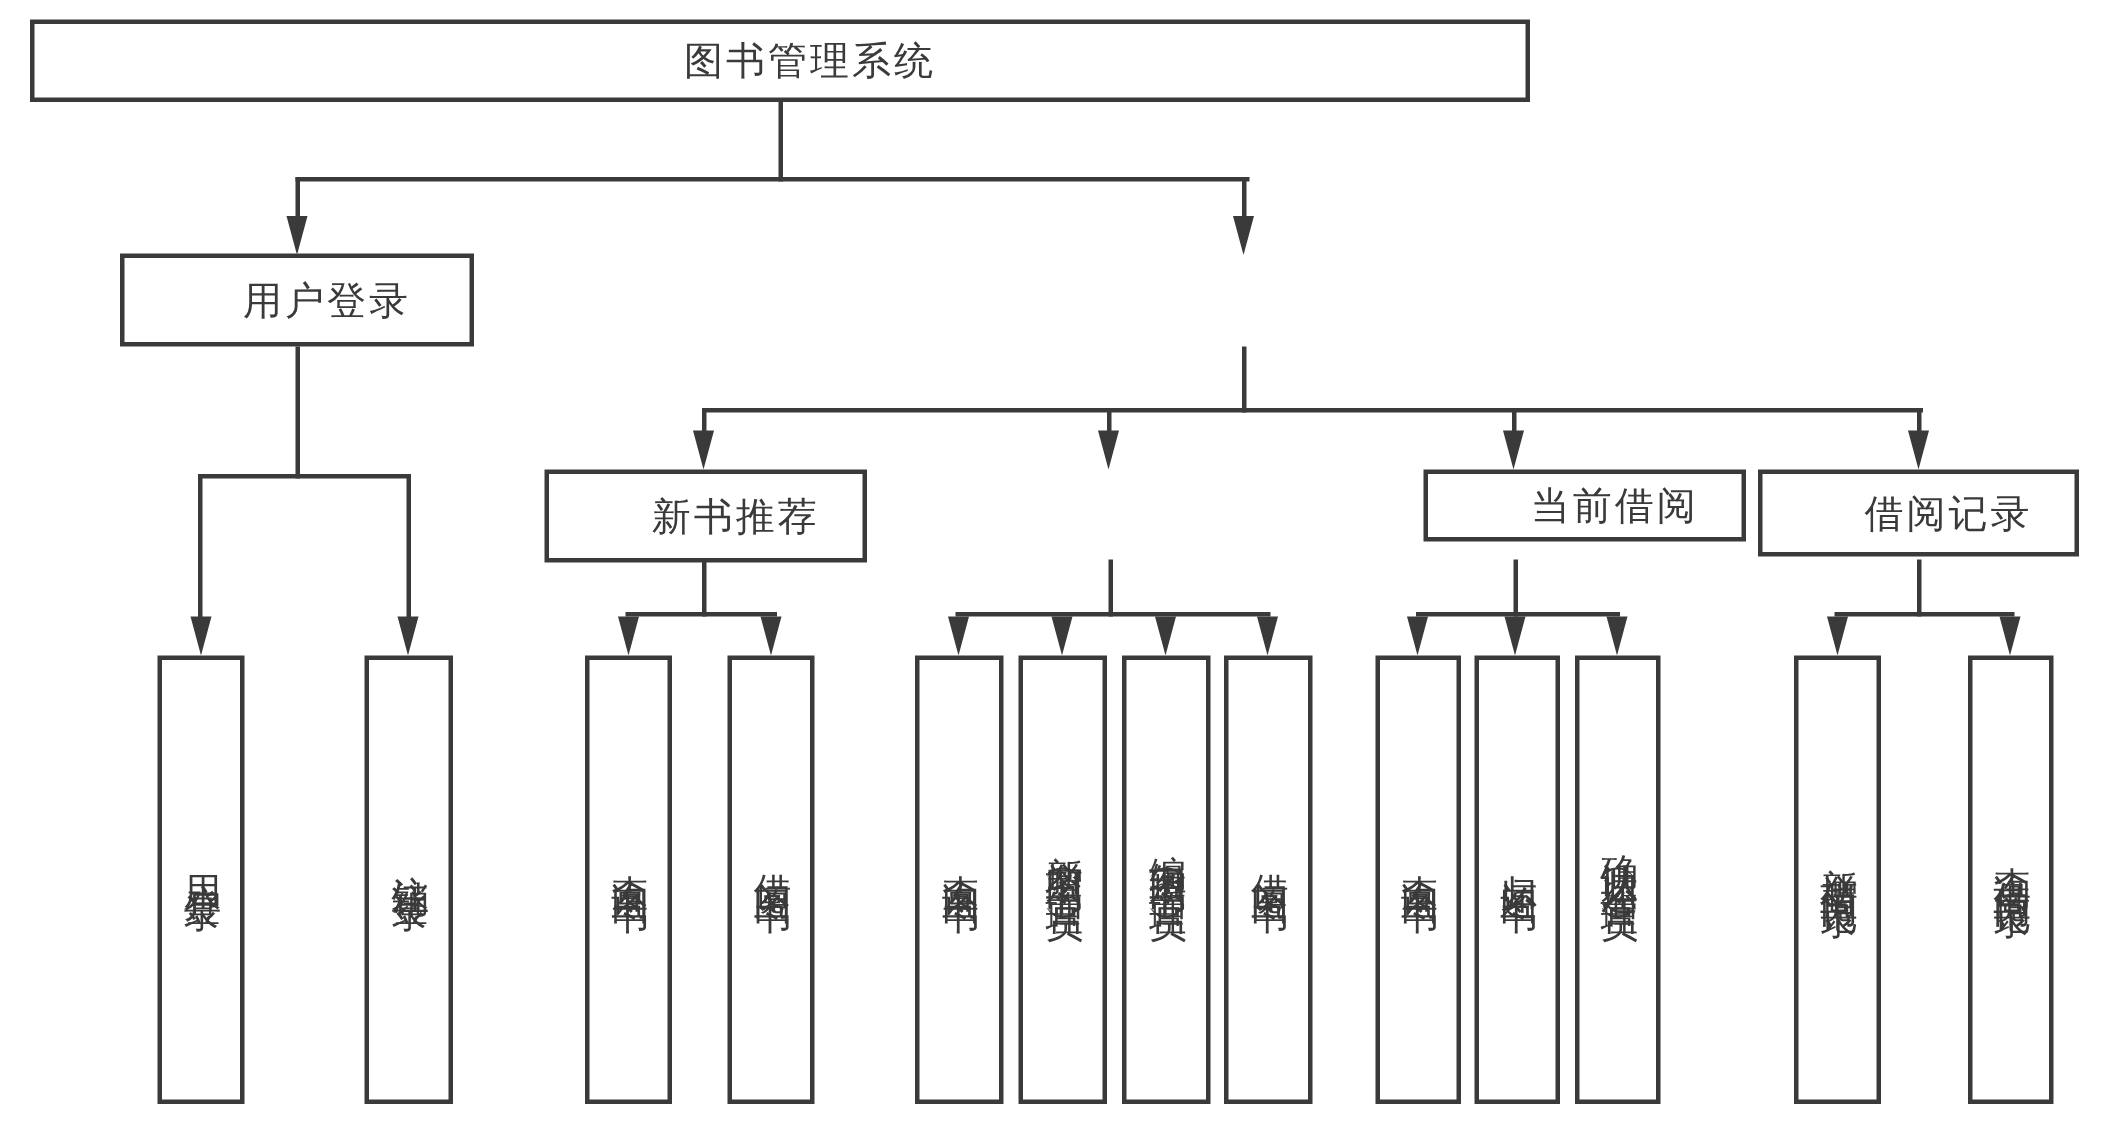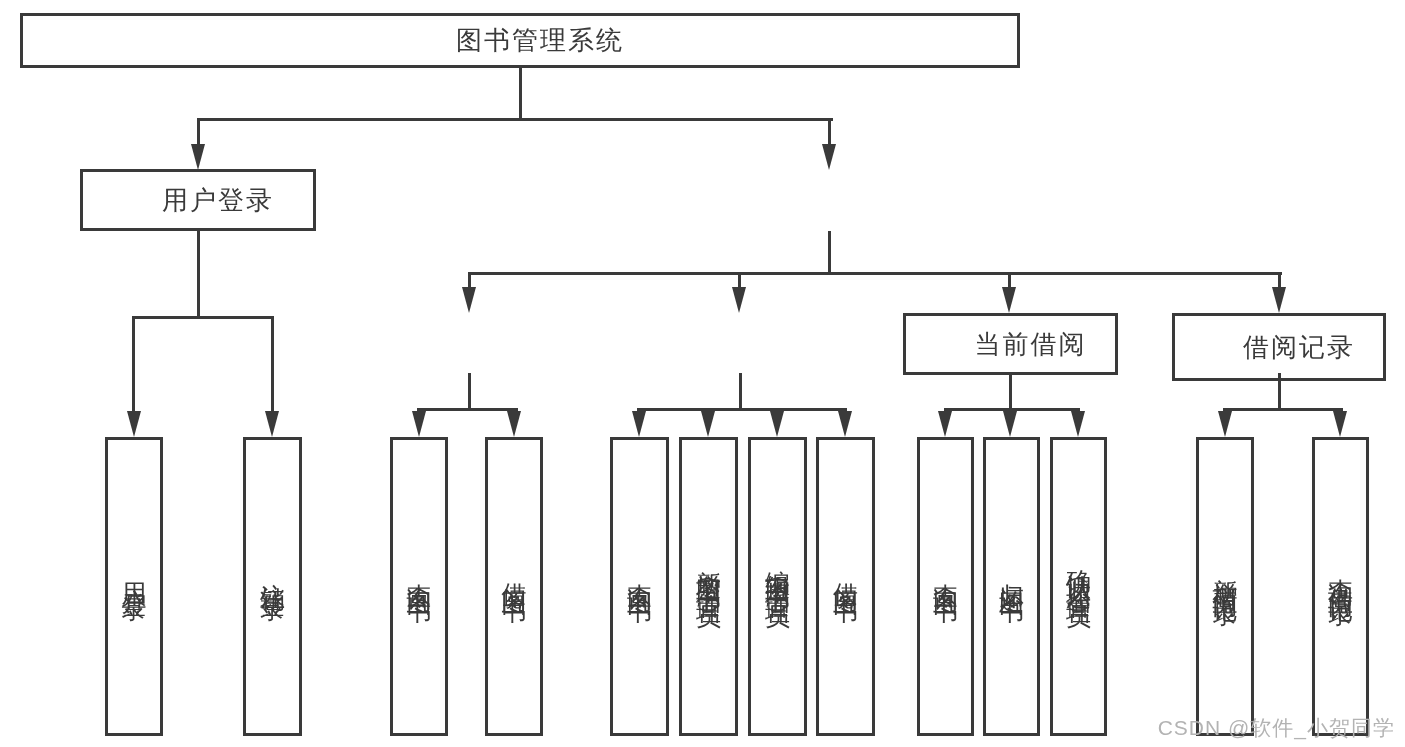--- a/index.html
+++ b/index.html
@@ -65,24 +65,27 @@
   <div class="line" style="left:468px;top:272px;width:814px;height:3px"></div>
   <div class="line" style="left:468px;top:272px;width:3px;height:20px"></div>
   <div class="line" style="left:738px;top:272px;width:3px;height:20px"></div>
   <div class="line" style="left:1008px;top:272px;width:3px;height:20px"></div>
   <div class="line" style="left:1278px;top:272px;width:3px;height:20px"></div>
   <div class="arrow" style="left:462px;top:287px"></div>
   <div class="arrow" style="left:732px;top:287px"></div>
   <div class="arrow" style="left:1002px;top:287px"></div>
   <div class="arrow" style="left:1272px;top:287px"></div>
 
-  <div class="box hbox" style="left:903px;top:313px;width:215px;height:62px">
+  <div class="box hbox" style="left:363px;top:313px;width:215px;height:62px">
+    <span>新书推荐</span>
+  </div>
+  <div class="box hbox" style="left:949px;top:313px;width:215px;height:48px">
     <span>当前借阅</span>
   </div>
-  <div class="box hbox" style="left:1172px;top:313px;width:214px;height:68px">
+  <div class="box hbox" style="left:1172px;top:313px;width:214px;height:58px">
     <span>借阅记录</span>
   </div>
 
   <div class="line" style="left:468px;top:373px;width:3px;height:38px"></div>
   <div class="line" style="left:417px;top:408px;width:101px;height:3px"></div>
   <div class="arrow" style="left:412px;top:411px"></div>
   <div class="arrow" style="left:507px;top:411px"></div>
 
   <div class="line" style="left:739px;top:373px;width:3px;height:38px"></div>
   <div class="line" style="left:637px;top:408px;width:210px;height:3px"></div>
@@ -139,15 +142,14 @@
     <span>确认归还（管理员）</span>
   </div>
 
   <div class="box leaf" style="left:1196px;width:58px">
     <span>新增借阅记录</span>
   </div>
   <div class="box leaf" style="left:1312px;width:57px">
     <span>查询借阅记录</span>
   </div>
 
-  <div class="watermark">CSDN @软件_小贺同学</div>
 
 </div>
 
 </body></html>

